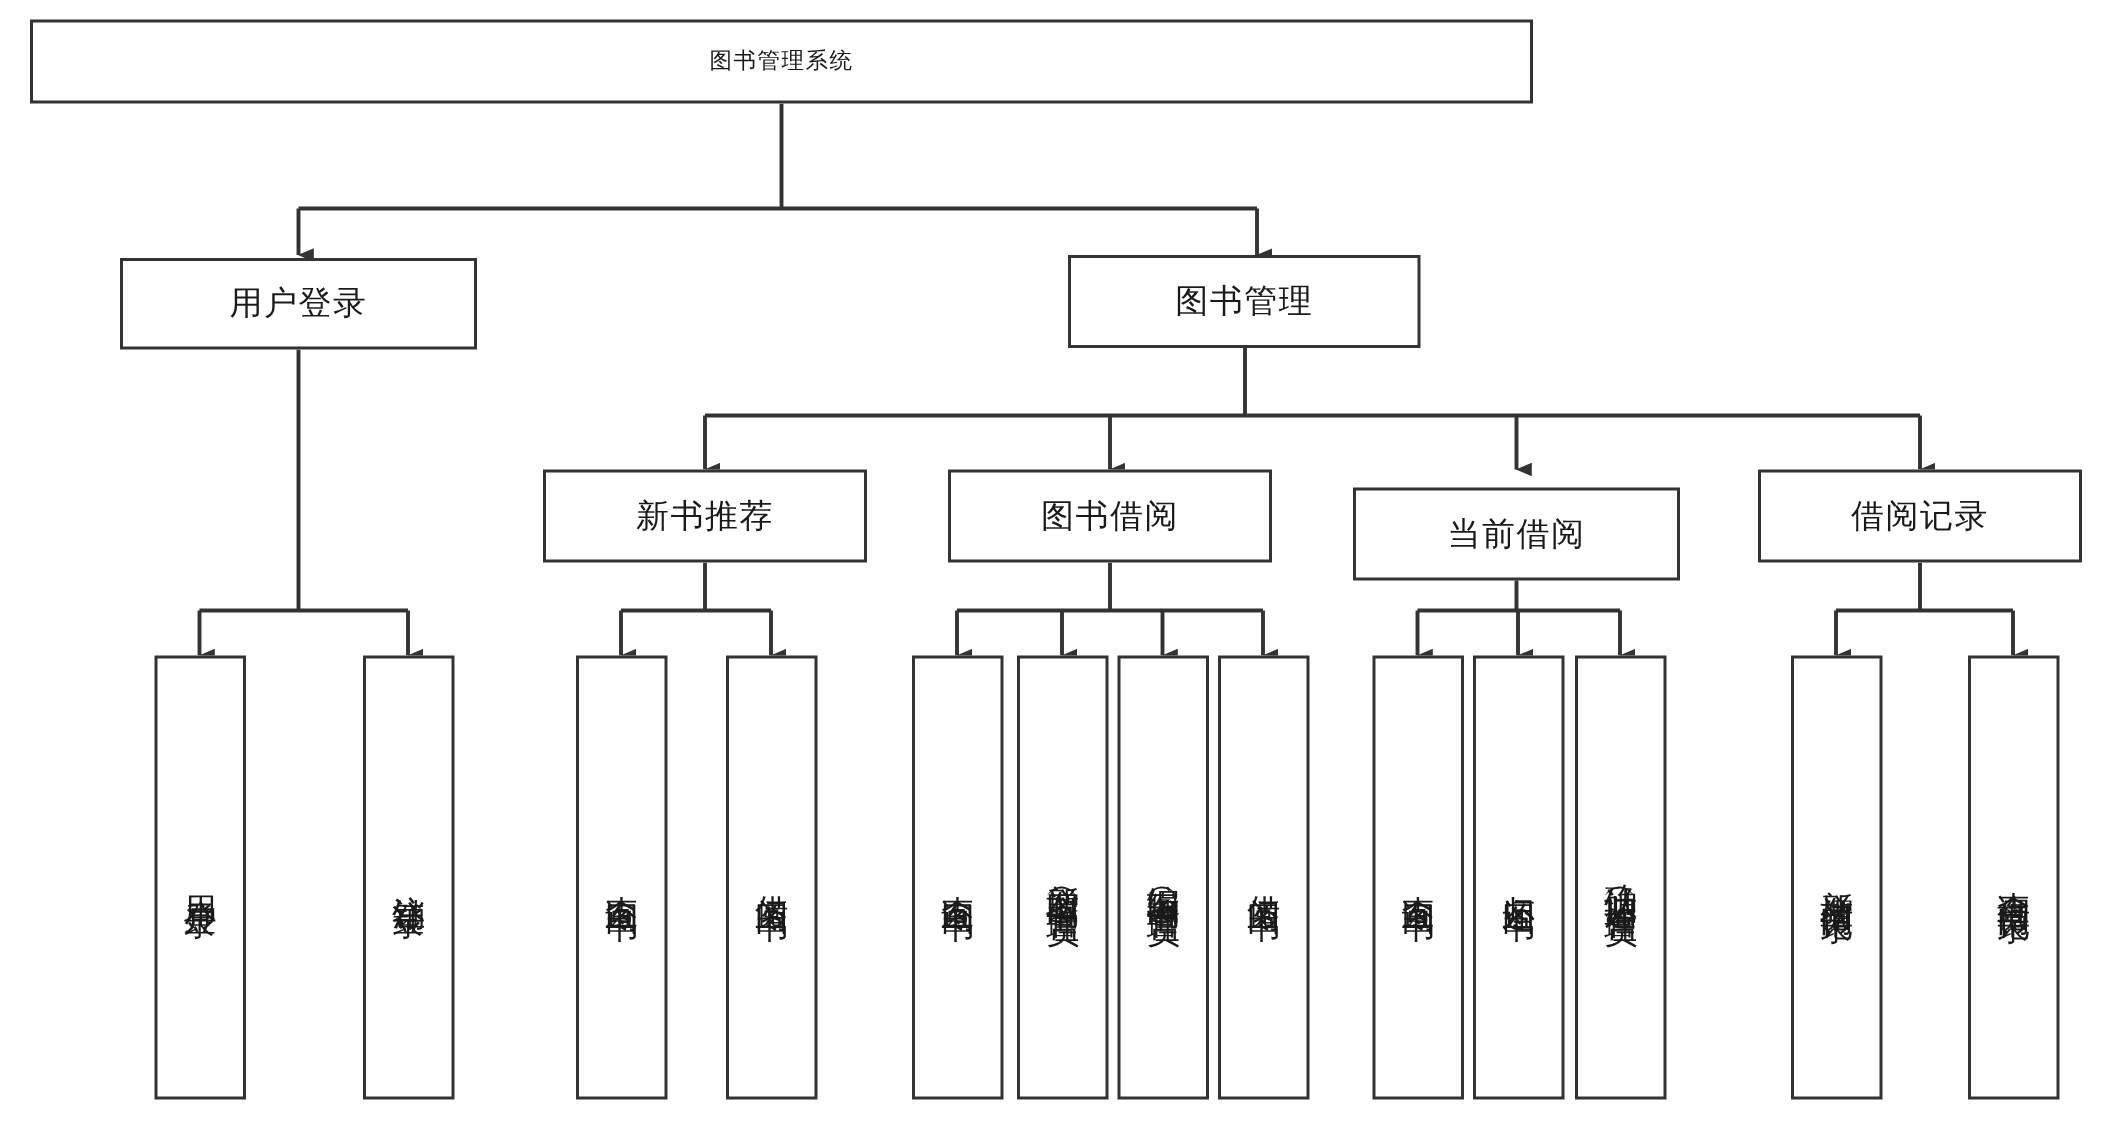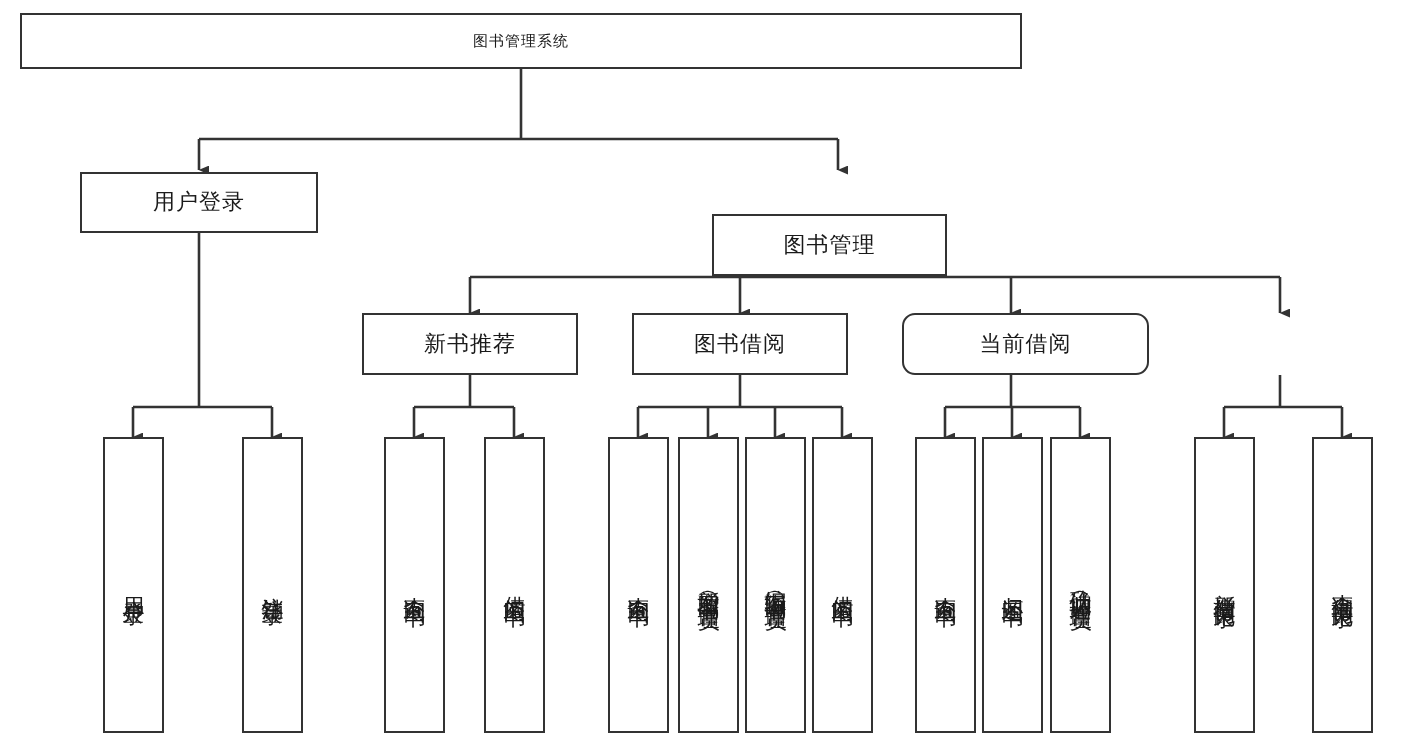--- a/index.html
+++ b/index.html
@@ -116,28 +116,29 @@
       <path d="M 1224 407 L 1342 407"></path>
       <path d="M 1224 407 L 1224 437" marker-end="url(#arrowhead)"></path>
       <path d="M 1342 407 L 1342 437" marker-end="url(#arrowhead)"></path>
     </g>
   </svg>
 
   <div class="node horiz root" style="left:20px; top:13px; width:1002px; height:56px;">图书管理系统</div>
 
   <div class="node horiz" style="left:80px; top:172px; width:238px; height:61px;">用户登录</div>
 
-  <div class="node horiz" style="left:712px; top:170px; width:235px; height:62px;margin-top:44px;">图书管理</div>
+  <div class="node horiz" style="left:712px; top:170px; width:235px; height:62px;">图书管理</div>
 
   <div class="node horiz" style="left:632px; top:313px; width:216px; height:62px;">图书借阅</div>
 
   <div class="node horiz" style="left:362px; top:313px; width:216px; height:62px;">新书推荐</div>
 
-  <div class="node horiz" style="left:902px; top:313px; width:247px; height:62px;border-radius:13px;">当前借阅</div>
+  <div class="node horiz" style="left:902px; top:325px; width:218px; height:62px;">当前借阅</div>
 
+  <div class="node horiz" style="left:1172px; top:313px; width:216px; height:62px;">借阅记录</div>
 
   <div class="node vert" style="left:103px; top:437px; width:61px; height:296px;">用户登录</div>
 
   <div class="node vert" style="left:242px; top:437px; width:61px; height:296px;">注销登录</div>
 
   <div class="node vert" style="left:384px; top:437px; width:61px; height:296px;">查询图书</div>
 
   <div class="node vert" style="left:484px; top:437px; width:61px; height:296px;">借阅图书</div>
 
   <div class="node vert" style="left:608px; top:437px; width:61px; height:296px;">查询图书</div>

